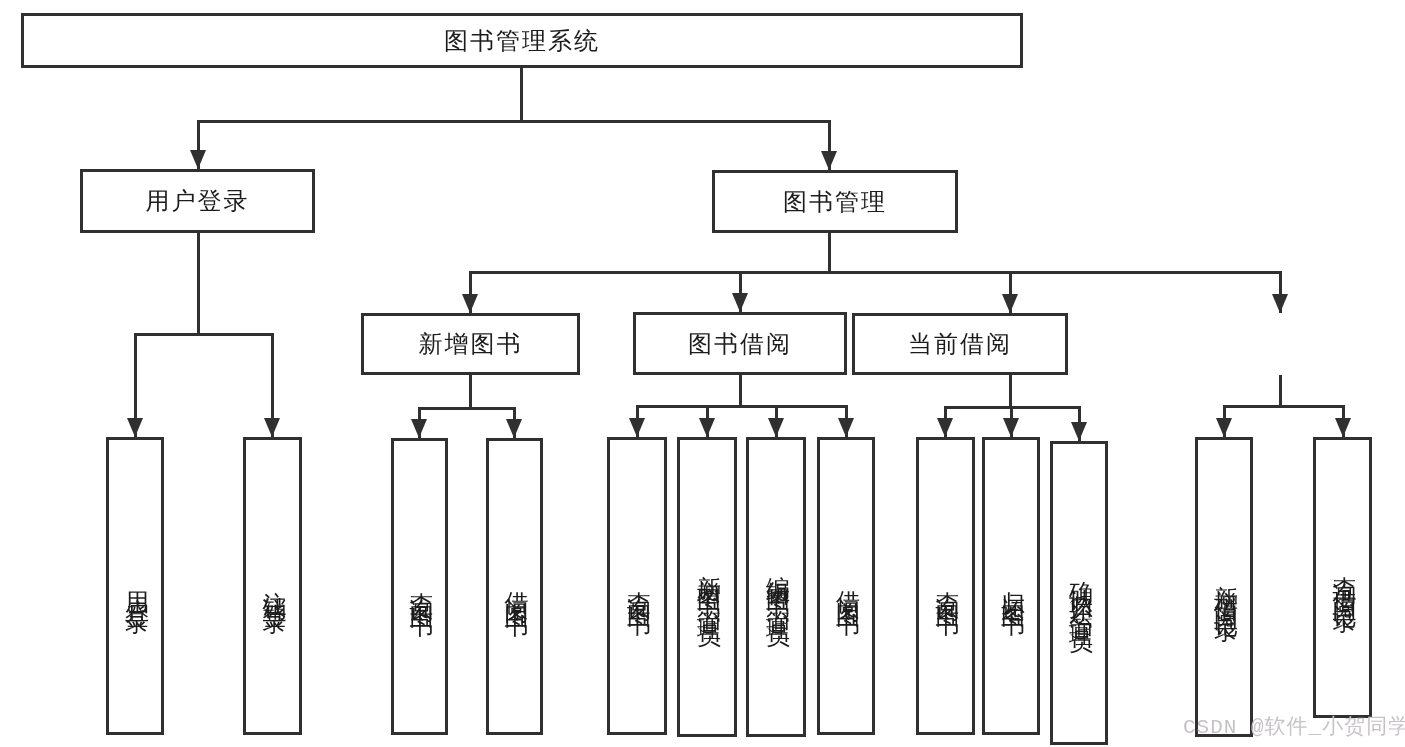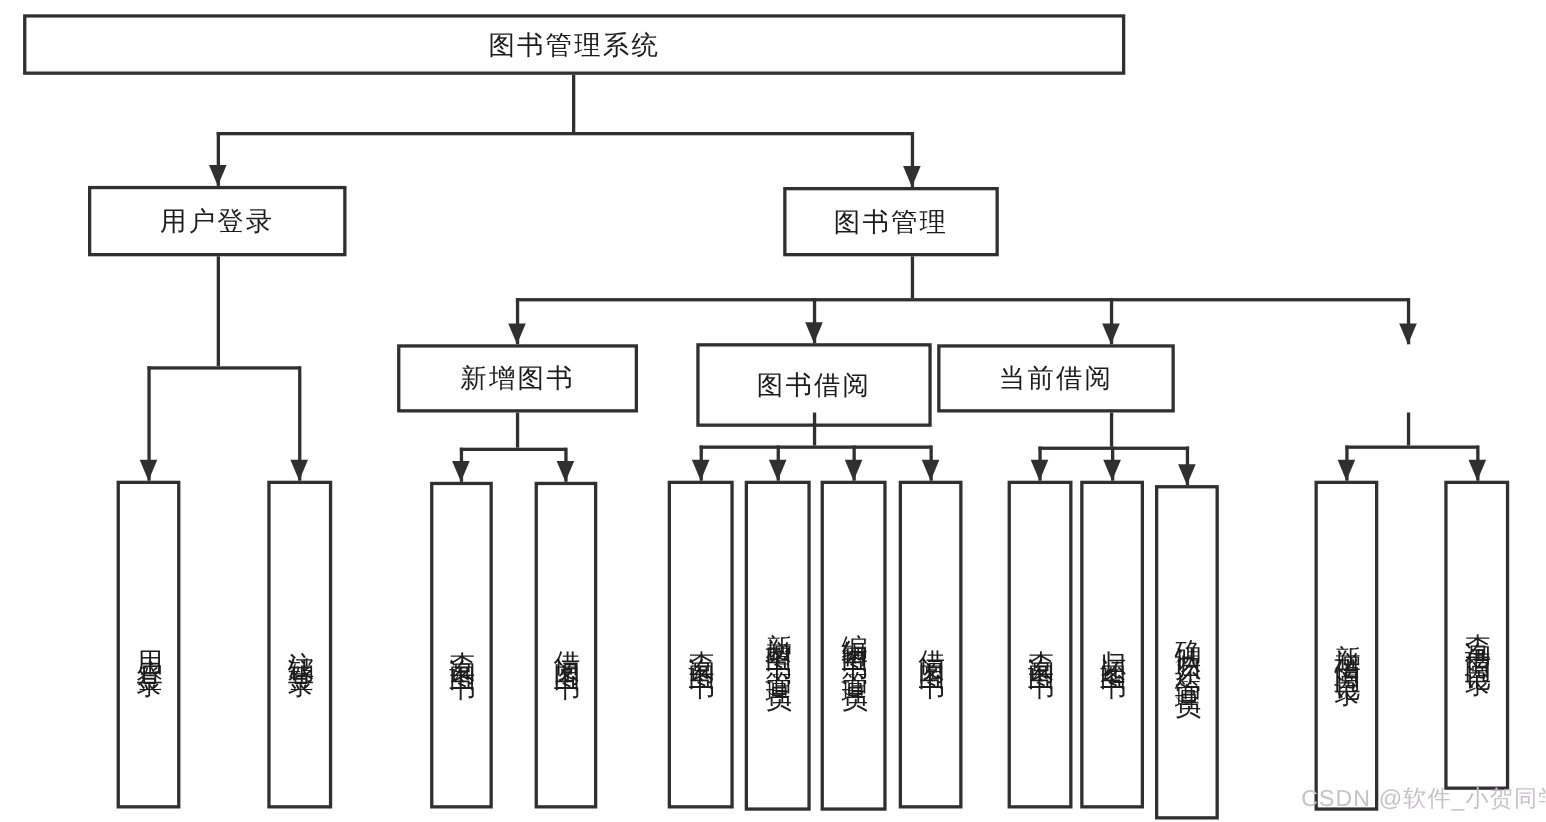--- a/index.html
+++ b/index.html
@@ -1,18 +1,18 @@
 <!DOCTYPE html>
 <html><head>
 <meta charset="utf-8">
 <style>
   html,body{margin:0;padding:0;background:#ffffff;}
   .canvas{
     position:relative;width:1405px;height:747px;background:#ffffff;
-    font-family:Liberation Sans, sans-serif;overflow:hidden;
+    font-family:Liberation Mono, monospace;overflow:hidden;
   }
   
   .hbox{
     position:absolute;box-sizing:border-box;background:#ffffff;
     border:3px solid #303030;display:flex;align-items:center;justify-content:center;
     font-size:24px;letter-spacing:2px;color:#1c1c1c;white-space:nowrap;
   }
   
   .vbox{
     position:absolute;box-sizing:border-box;background:#ffffff;
@@ -34,29 +34,29 @@
 <div class="canvas">
 
   <div class="hbox" style="left:21px;top:13px;width:1002px;height:55px">
     <span>图书管理系统</span>
   </div>
 
   <div class="hbox" style="left:80px;top:169px;width:235px;height:64px">
     <span>用户登录</span>
   </div>
 
-  <div class="hbox" style="left:712px;top:170px;width:196px;height:63px">
+  <div class="hbox" style="left:712px;top:170px;width:246px;height:63px">
     <span>图书管理</span>
   </div>
 
   <div class="hbox" style="left:361px;top:313px;width:219px;height:62px">
     <span>新增图书</span>
   </div>
 
-  <div class="hbox" style="left:633px;top:312px;width:214px;height:76px">
+  <div class="hbox" style="left:633px;top:312px;width:214px;height:63px">
     <span>图书借阅</span>
   </div>
 
   <div class="hbox" style="left:852px;top:313px;width:216px;height:62px">
     <span>当前借阅</span>
   </div>
 
 
   <div class="vbox" style="left:106px;top:437px;width:58px;height:298px">
     <span>用户登录</span>

